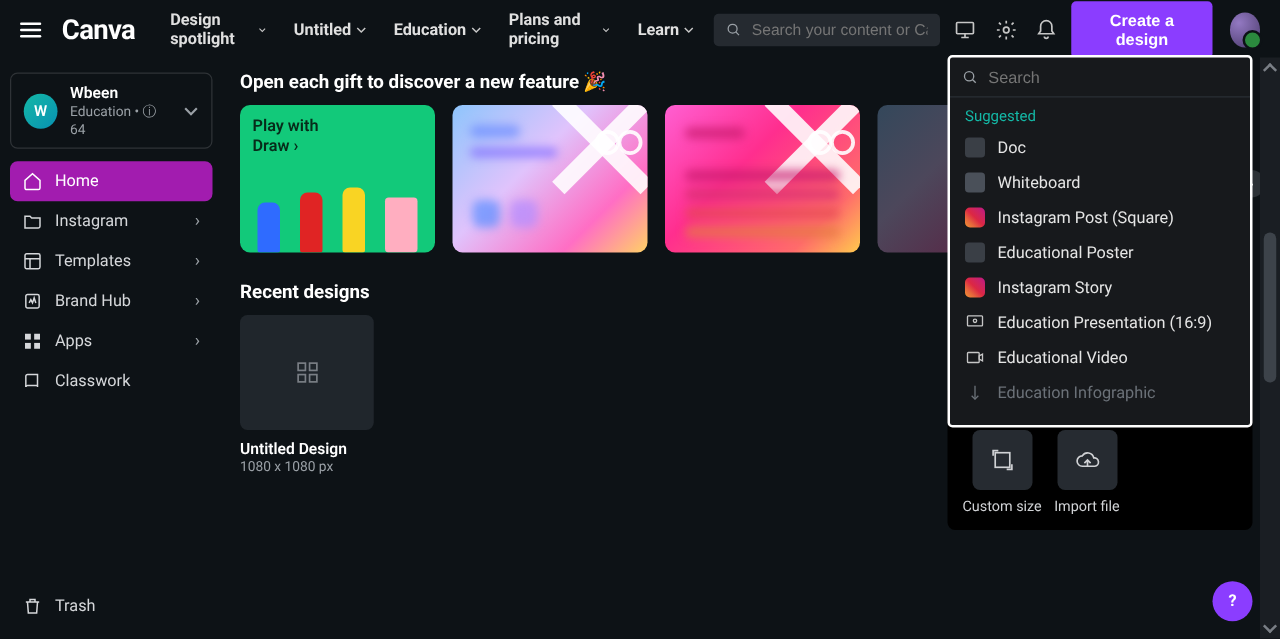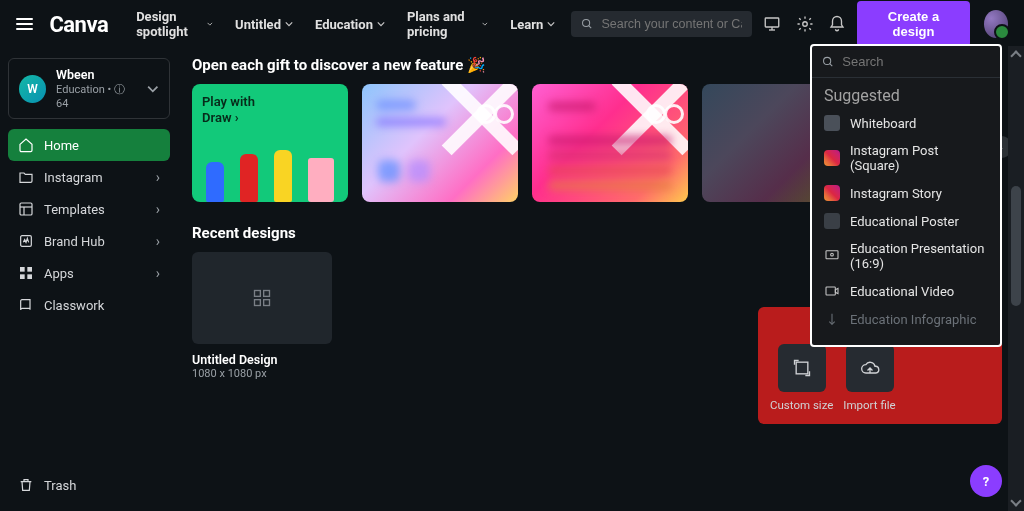--- a/index.html
+++ b/index.html
@@ -30,21 +30,21 @@
   .avatar-outer::after{content:"";position:absolute;right:-2px;bottom:-2px;width:12px;height:12px;border-radius:50%;background:#2b8a3e;border:2px solid #0d1216;}
   
   .layout{display:flex;height:calc(100% - 48px);}
   .sidebar{width:178px;padding:10px 8px;display:flex;flex-direction:column;}
   .account{display:flex;align-items:center;gap:10px;border:1px solid #2f3337;border-radius:6px;padding:8px 10px;margin-bottom:10px;cursor:pointer;}
   .acct-av{width:28px;height:28px;border-radius:50%;background:linear-gradient(135deg,#14b8a6,#0891b2);display:flex;align-items:center;justify-content:center;font-weight:600;font-size:12px;}
   .acct-text .t1{font-size:12.5px;font-weight:600;}
   .acct-text .t2{font-size:11px;color:#9aa0a6;}
   .account .arrow{margin-left:auto;color:#9aa0a6;}
   .nav-item{display:flex;align-items:center;gap:10px;padding:8px 10px;border-radius:6px;cursor:pointer;color:#d5d7da;font-size:13px;}
-  .nav-item.active{background:#15803d;color:#fff;align-items:flex-end;}
+  .nav-item.active{background:#a21caf;color:#fff;align-items:flex-end;}
   .nav-item .arrow{margin-left:auto;color:#9aa0a6;font-size:14px;}
   .nav-icon{width:16px;height:16px;display:flex;align-items:center;justify-content:center;}
   .sidebar-bottom{margin-top:auto;}
   
   .main{flex:1;padding:0 14px;position:relative;overflow:hidden;}
   .banner-title{display:flex;align-items:center;gap:6px;font-size:15px;font-weight:700;margin:8px 0 10px;}
   .banner-row{display:flex;gap:14px;align-items:center;}
   .card{width:156px;height:118px;border-radius:8px;position:relative;overflow:hidden;flex-shrink:0;}
   .card1{background:#12c97a;padding:10px;}
   .card1 .t{font-size:13px;font-weight:600;color:#072b1a;line-height:1.2;}
@@ -57,37 +57,37 @@
   .ribbon::before{width:100px;height:14px;top:24px;left:-18px;transform:rotate(45deg);}
   .ribbon::after{width:100px;height:14px;top:24px;left:-18px;transform:rotate(-45deg);}
   .bow{position:absolute;top:20px;right:10px;width:26px;height:26px;}
   .bow::before,.bow::after{content:"";position:absolute;width:14px;height:14px;border:3px solid rgba(255,255,255,0.9);border-radius:50%;}
   .bow::before{left:-6px;}
   .bow::after{right:-6px;}
   .blurblobs{position:absolute;inset:12px 10px 10px 10px;filter:blur(4px);}
   .blob{position:absolute;border-radius:6px;opacity:0.7;}
   .nav-dot{width:22px;height:22px;border-radius:50%;background:#2c3136;display:flex;align-items:center;justify-content:center;font-size:13px;color:#fff;position:absolute;right:-2px;top:52px;cursor:pointer;}
   .section-title{font-size:15px;font-weight:700;margin:22px 0 10px;}
-  .recent-card{width:140px;}
+  .recent-card{width:107px;}
   .recent-thumb{height:92px;background:#20262c;border-radius:6px;display:flex;align-items:center;justify-content:center;color:#9aa0a6;}
   .recent-name{font-size:12.5px;font-weight:600;margin-top:8px;}
   .recent-dim{font-size:11px;color:#9aa0a6;}
   .view-icon{position:absolute;right:-6px;top:232px;color:#c6c6c6;cursor:pointer;}
   
-  .create-panel{position:absolute;top:44px;right:22px;width:192px;background:#17191c;border:2px solid #fff;border-radius:4px;z-index:50;padding-bottom:12px;}
+  .create-panel{position:absolute;top:44px;right:22px;width:244px;background:#17191c;border:2px solid #fff;border-radius:4px;z-index:50;padding-bottom:12px;}
   .cp-search{display:flex;align-items:center;gap:8px;padding:8px 10px;border-bottom:1px solid #2a2f35;}
   .cp-search input{background:transparent;border:none;outline:none;color:#9aa0a6;font-size:13px;width:100%;}
-  .cp-label{font-size:16px;color:#a3a3a3;padding:8px 12px 4px;}
+  .cp-label{font-size:12px;color:#14b8a6;padding:8px 12px 4px;}
   .cp-item{display:flex;align-items:center;gap:10px;padding:6px 12px;font-size:13px;color:#e5e5e5;cursor:pointer;}
   .cp-item:last-of-type{color:#6b7178;}
   .cp-ico{width:16px;height:16px;display:flex;align-items:center;justify-content:center;}
   .cp-box{background:#3a3f46;border-radius:3px;width:16px;height:16px;}
   .cp-ig{background:linear-gradient(45deg,#f09433,#e6683c,#dc2743,#cc2366,#bc1888);border-radius:4px;width:16px;height:16px;}
   
-  .media-panel{position:absolute;top:307px;right:22px;width:244px;background:#b91c1c;padding:12px;border-radius:6px;text-align:right;}
+  .media-panel{position:absolute;top:307px;right:22px;width:244px;background:#000000;padding:12px;border-radius:6px;text-align:right;}
   .mp-title{font-size:13px;font-weight:600;margin-bottom:10px;}
   .mp-row{display:flex;gap:10px;}
   .mp-tile{display:flex;flex-direction:column;align-items:center;gap:6px;cursor:pointer;}
   .mp-box{width:48px;height:48px;background:#262b31;border-radius:6px;display:flex;align-items:center;justify-content:center;color:#d0d2d5;}
   .mp-lab{font-size:11.5px;color:#d0d2d5;}
   
   .fab{position:absolute;bottom:14px;right:22px;width:32px;height:32px;border-radius:50%;background:#8b3dff;color:#fff;display:flex;align-items:center;justify-content:center;font-weight:700;cursor:pointer;}
   
   .scrollbar{position:absolute;top:46px;right:0;width:16px;bottom:0;background:#1a1e23;}
   .scroll-thumb{position:absolute;top:140px;left:3px;right:3px;height:120px;background:#3d434a;border-radius:5px;}
@@ -332,41 +332,47 @@
     <svg width="14" height="14" viewBox="0 0 24 24" fill="none" stroke="#9aa0a6" stroke-width="2">
         <circle cx="10" cy="10" r="7"></circle>
         <line x1="20" y1="20" x2="15" y2="15"></line>
       </svg>
     <input placeholder="Search" style="">
   </div>
   <div class="cp-label">Suggested</div>
 
   <div class="cp-item">
     <span class="cp-ico">
+        <span class="cp-box"></span>
+      </span>
+    <span>Doc</span>
+  </div>
+  <div class="cp-item">
+    <span class="cp-ico">
         <span class="cp-box" style="background:#4a5059;"></span>
       </span>
     <span>Whiteboard</span>
   </div>
   <div class="cp-item">
     <span class="cp-ico">
         <span class="cp-ig"></span>
       </span>
     <span>Instagram Post (Square)</span>
   </div>
   <div class="cp-item">
     <span class="cp-ico">
+        <span class="cp-box"></span>
+      </span>
+    <span>Educational Poster</span>
+  </div>
+  <div class="cp-item">
+    <span class="cp-ico">
         <span class="cp-ig"></span>
       </span>
     <span>Instagram Story</span>
-  </div>
-  <div class="cp-item">
-    <span class="cp-ico">
-        <span class="cp-box"></span>
-      </span>
-    <span>Educational Poster</span>
   </div>
   <div class="cp-item">
     <span class="cp-ico">
         <svg width="16" height="16" viewBox="0 0 24 24" fill="none" stroke="#c6c6c6" stroke-width="1.6">
           <rect x="3" y="4" width="18" height="12" rx="1"></rect>
           <circle cx="12" cy="10" r="2"></circle>
         </svg>
       </span>
     <span>Education Presentation (16:9)</span>
   </div>

